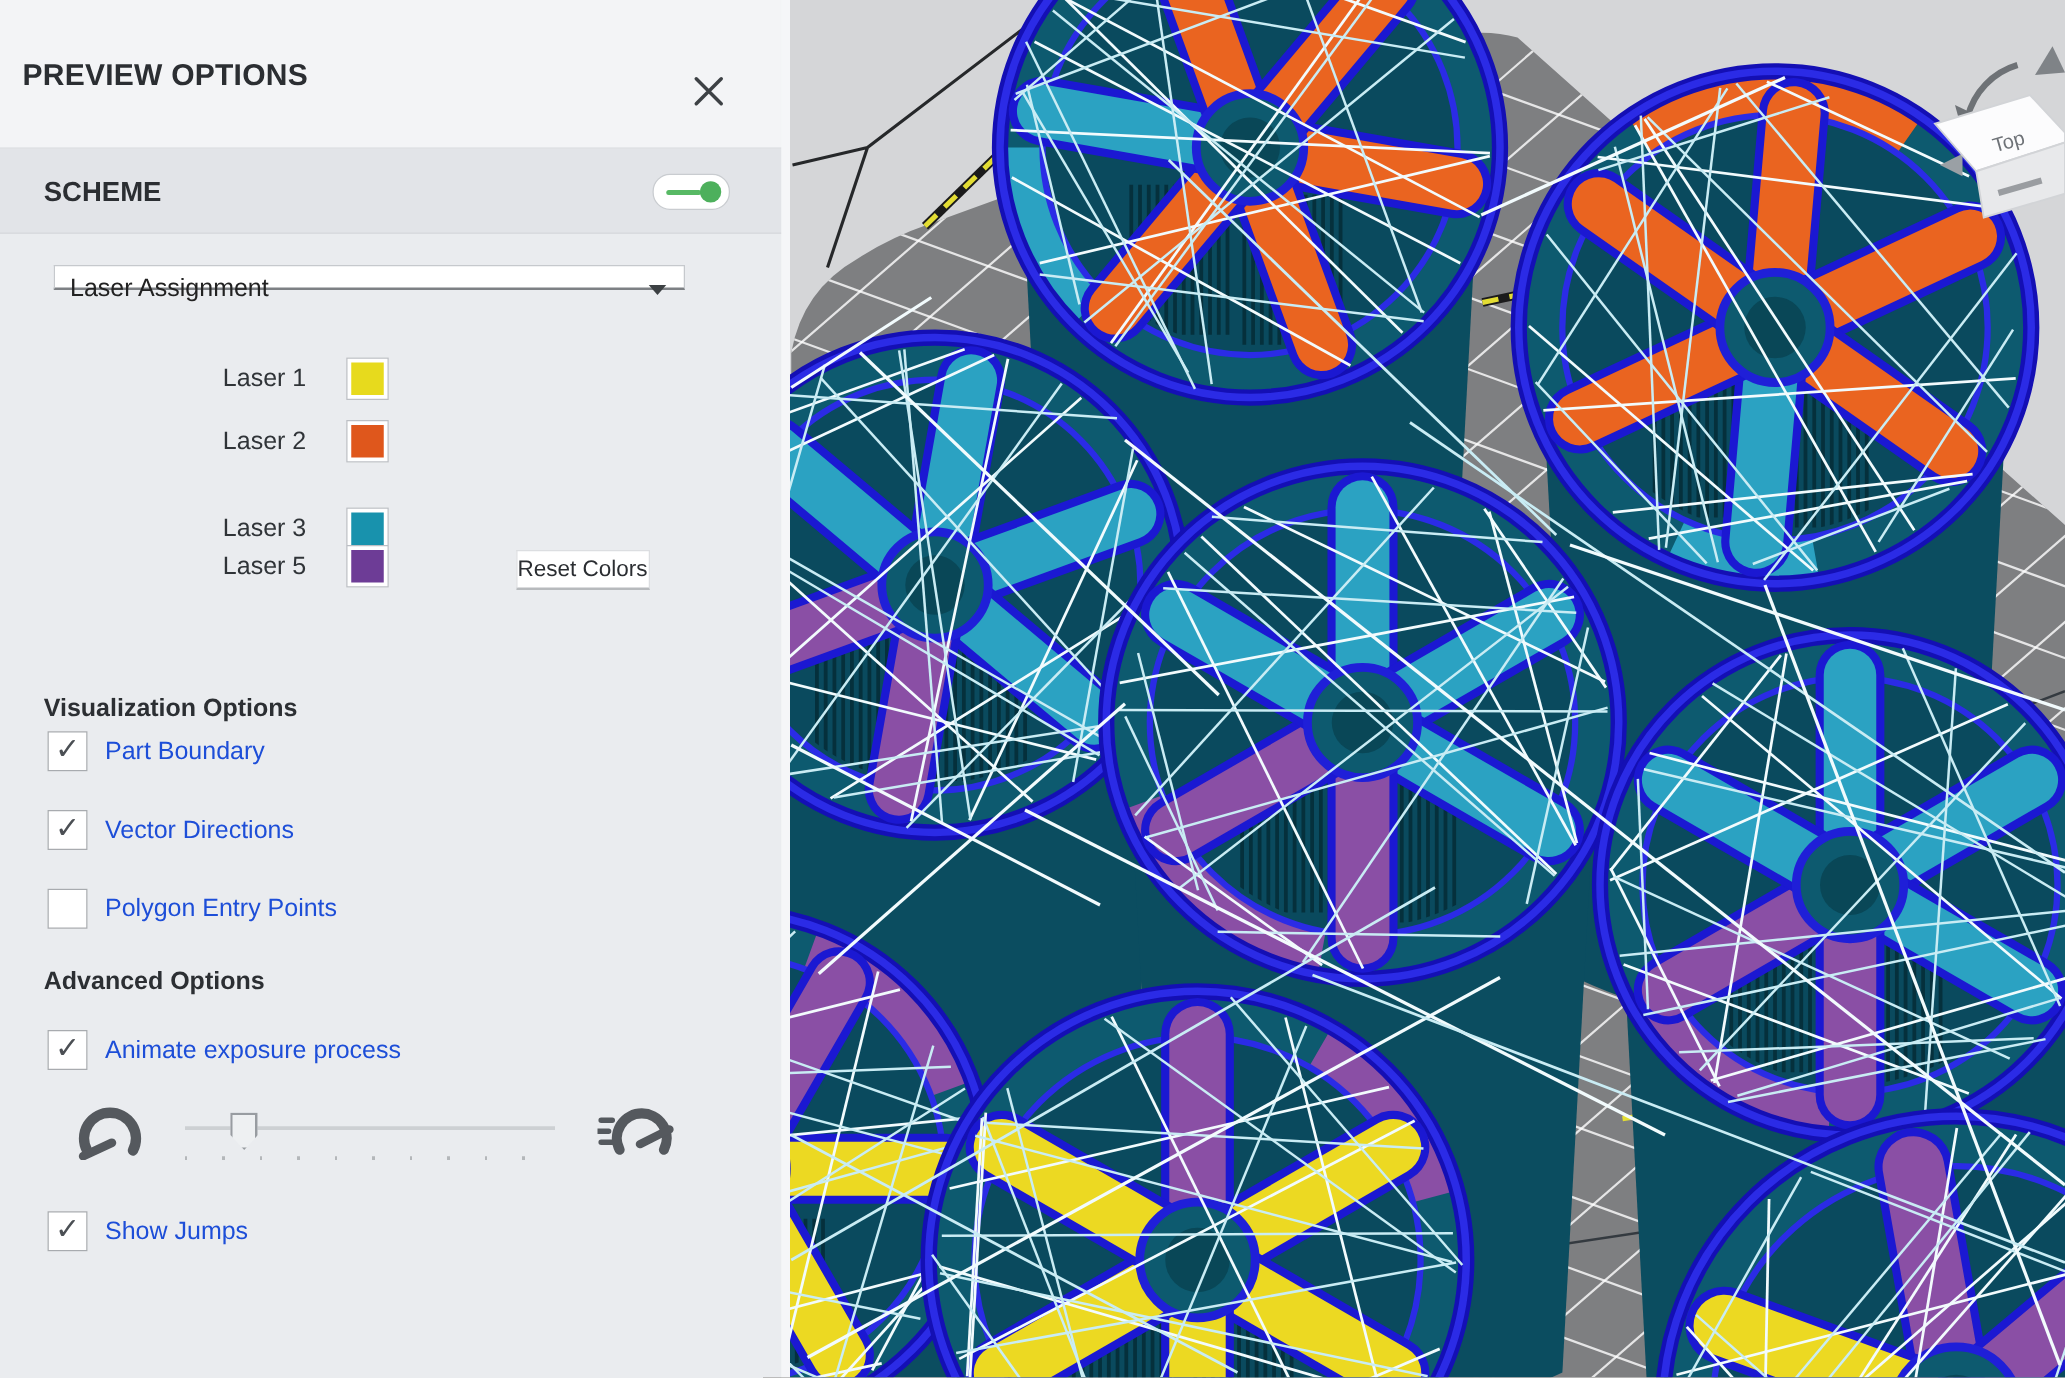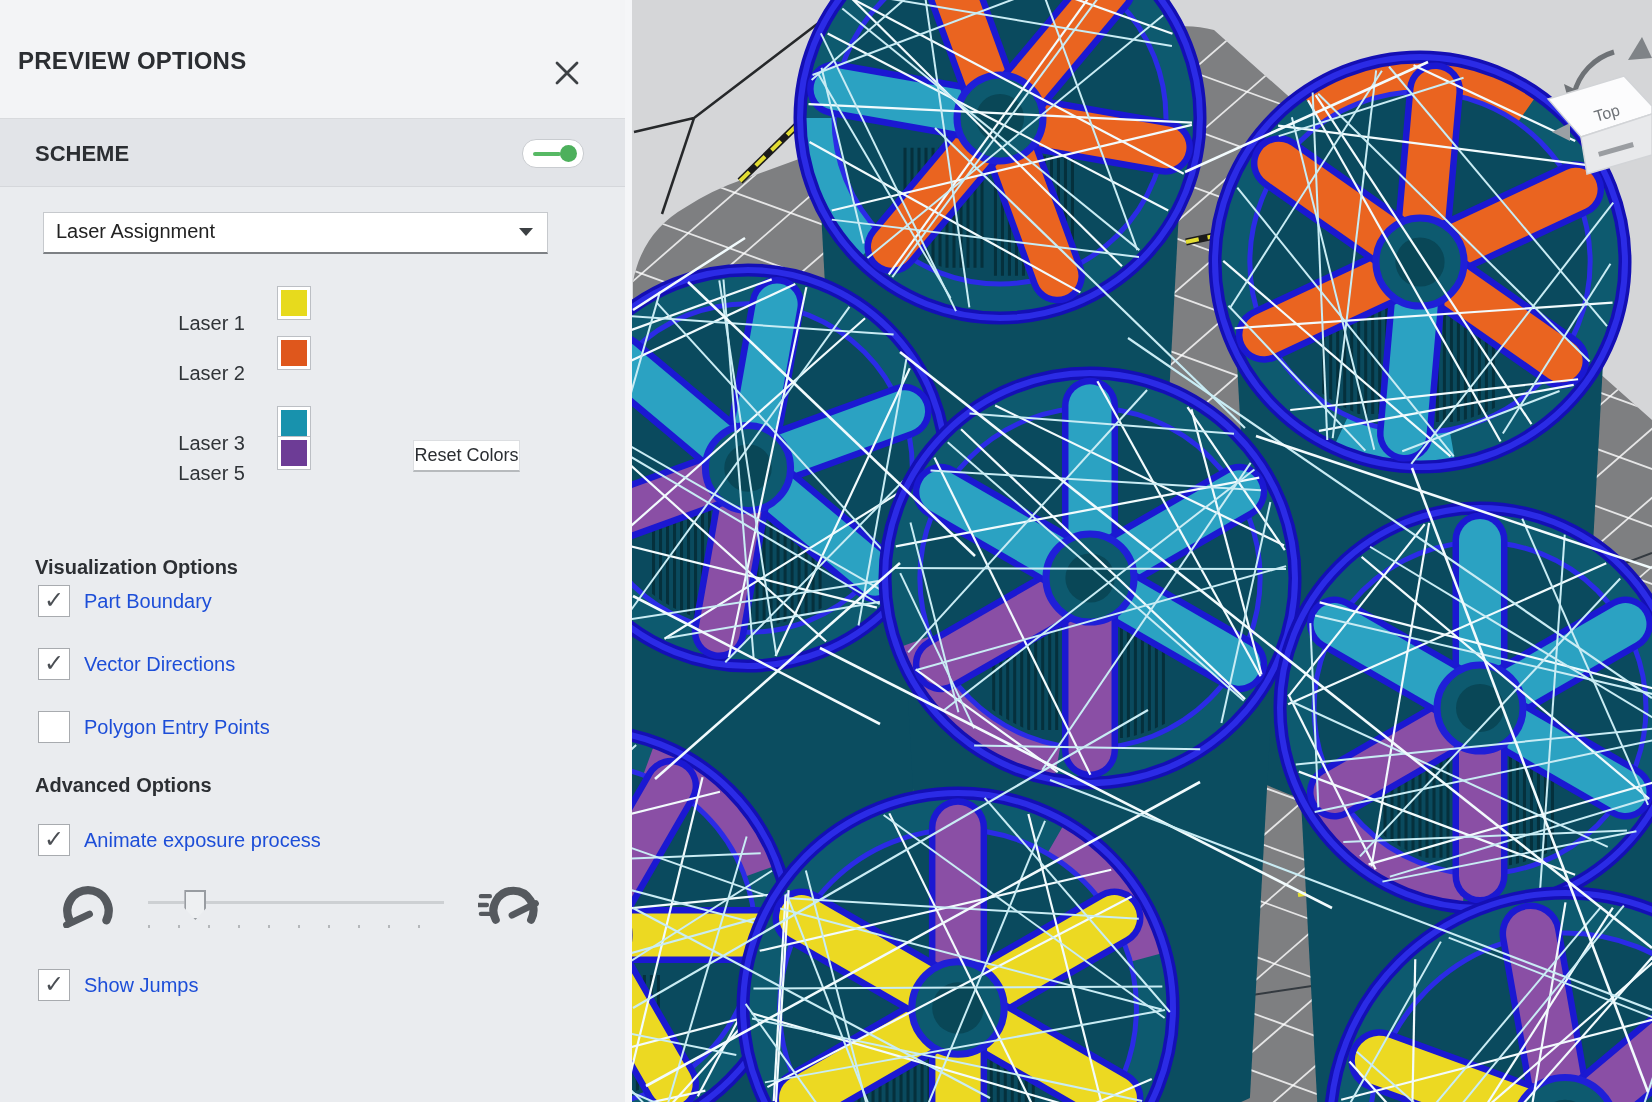--- a/index.html
+++ b/index.html
@@ -12,31 +12,31 @@
   .title{position:absolute;left:18px;top:0;height:118px;line-height:122px;font-size:24px;font-weight:700;
          letter-spacing:.2px;color:#2b2e32;}
   .closebtn{position:absolute;left:552px;top:58px;width:32px;height:32px;cursor:pointer;}
   .schemeband{position:absolute;left:0;top:119px;width:100%;height:67px;background:#e2e4e8;border-bottom:1px solid #d5d7db;}
   .schemelabel{position:absolute;left:35px;top:0;height:67px;line-height:70px;font-size:22px;font-weight:700;color:#2b2e32;}
   .toggle{position:absolute;left:522px;top:20px;width:60px;height:27px;background:#fff;border:1px solid #c9ccd0;border-radius:14px;}
   .toggle .bar{position:absolute;left:10px;top:12px;width:28px;height:4px;border-radius:2px;background:#bfc3c7;}
   .toggle .knob{position:absolute;left:6px;top:5px;width:17px;height:17px;border-radius:50%;background:#bfc3c7;}
   .toggle.checked .bar{background:#57b964;}
   .toggle.checked .knob{left:37px;background:#4db05c;}
-  .dropdown{position:absolute;left:43px;top:212px;width:505px;height:42px;background:#fff;border:1px solid #c6c9cd;
+  .dropdown{position:absolute;left:43px;top:212px;width:505px;height:20px;background:#fff;border:1px solid #c6c9cd;
             border-bottom:2px solid #7d8084;box-sizing:border-box;cursor:pointer;}
   .dropdown .val{position:absolute;left:12px;top:0;height:36px;line-height:36px;font-size:20px;color:#222;}
   .caret{position:absolute;right:14px;top:15px;width:0;height:0;border-left:7px solid transparent;
          border-right:7px solid transparent;border-top:8px solid #3c4043;}
   .laserrow{position:absolute;left:0;width:632px;height:34px;}
-  .laserlabel{position:absolute;left:60px;top:0;width:185px;text-align:right;line-height:34px;font-size:20px;color:#303438;margin-top:20px;}
+  .laserlabel{position:absolute;left:60px;top:0;width:185px;text-align:right;line-height:34px;font-size:20px;color:#303438;}
   .swatch{position:absolute;left:277px;top:0;width:26px;height:26px;background:#fff;border:1px solid #bcbfc4;padding:3px;cursor:pointer;}
   .swatch .fill{width:100%;height:100%;}
   .resetbtn{position:absolute;left:413px;top:440px;width:107px;height:32px;background:#fff;border:1px solid #dcdee1;
-            border-bottom:2px solid #b7babd;box-sizing:border-box;font-size:18px;color:#2b2e32;text-align:center;
+            border-bottom:2px solid #b7babd;box-sizing:border-box;font-size:18px;color:#2b2e32;
             line-height:28px;cursor:pointer;}
   .secheading{position:absolute;left:35px;font-size:20px;font-weight:700;color:#2c2f33;}
   .cb{position:absolute;left:38px;width:32px;height:32px;background:#fff;border:1px solid #a8abaf;box-sizing:border-box;
       text-align:center;line-height:28px;font-size:24px;font-weight:700;color:#4b4f54;cursor:pointer;}
   .cb.checked::after{content:"\2713";}
   .cblabel{position:absolute;left:84px;font-size:20px;color:#1d4ed8;line-height:32px;}
   .slidertrack{position:absolute;left:148px;top:901px;width:296px;height:3px;background:#cdd0d3;cursor:pointer;}
   .sliderticks{position:absolute;left:148px;top:925px;width:296px;height:3px;
                background:repeating-linear-gradient(90deg,#b4b7ba 0 2px,transparent 2px 30px);}
   .sliderhandle{position:absolute;top:890px;width:22px;height:30px;background:#eef0f2;border:2px solid #989ca1;

